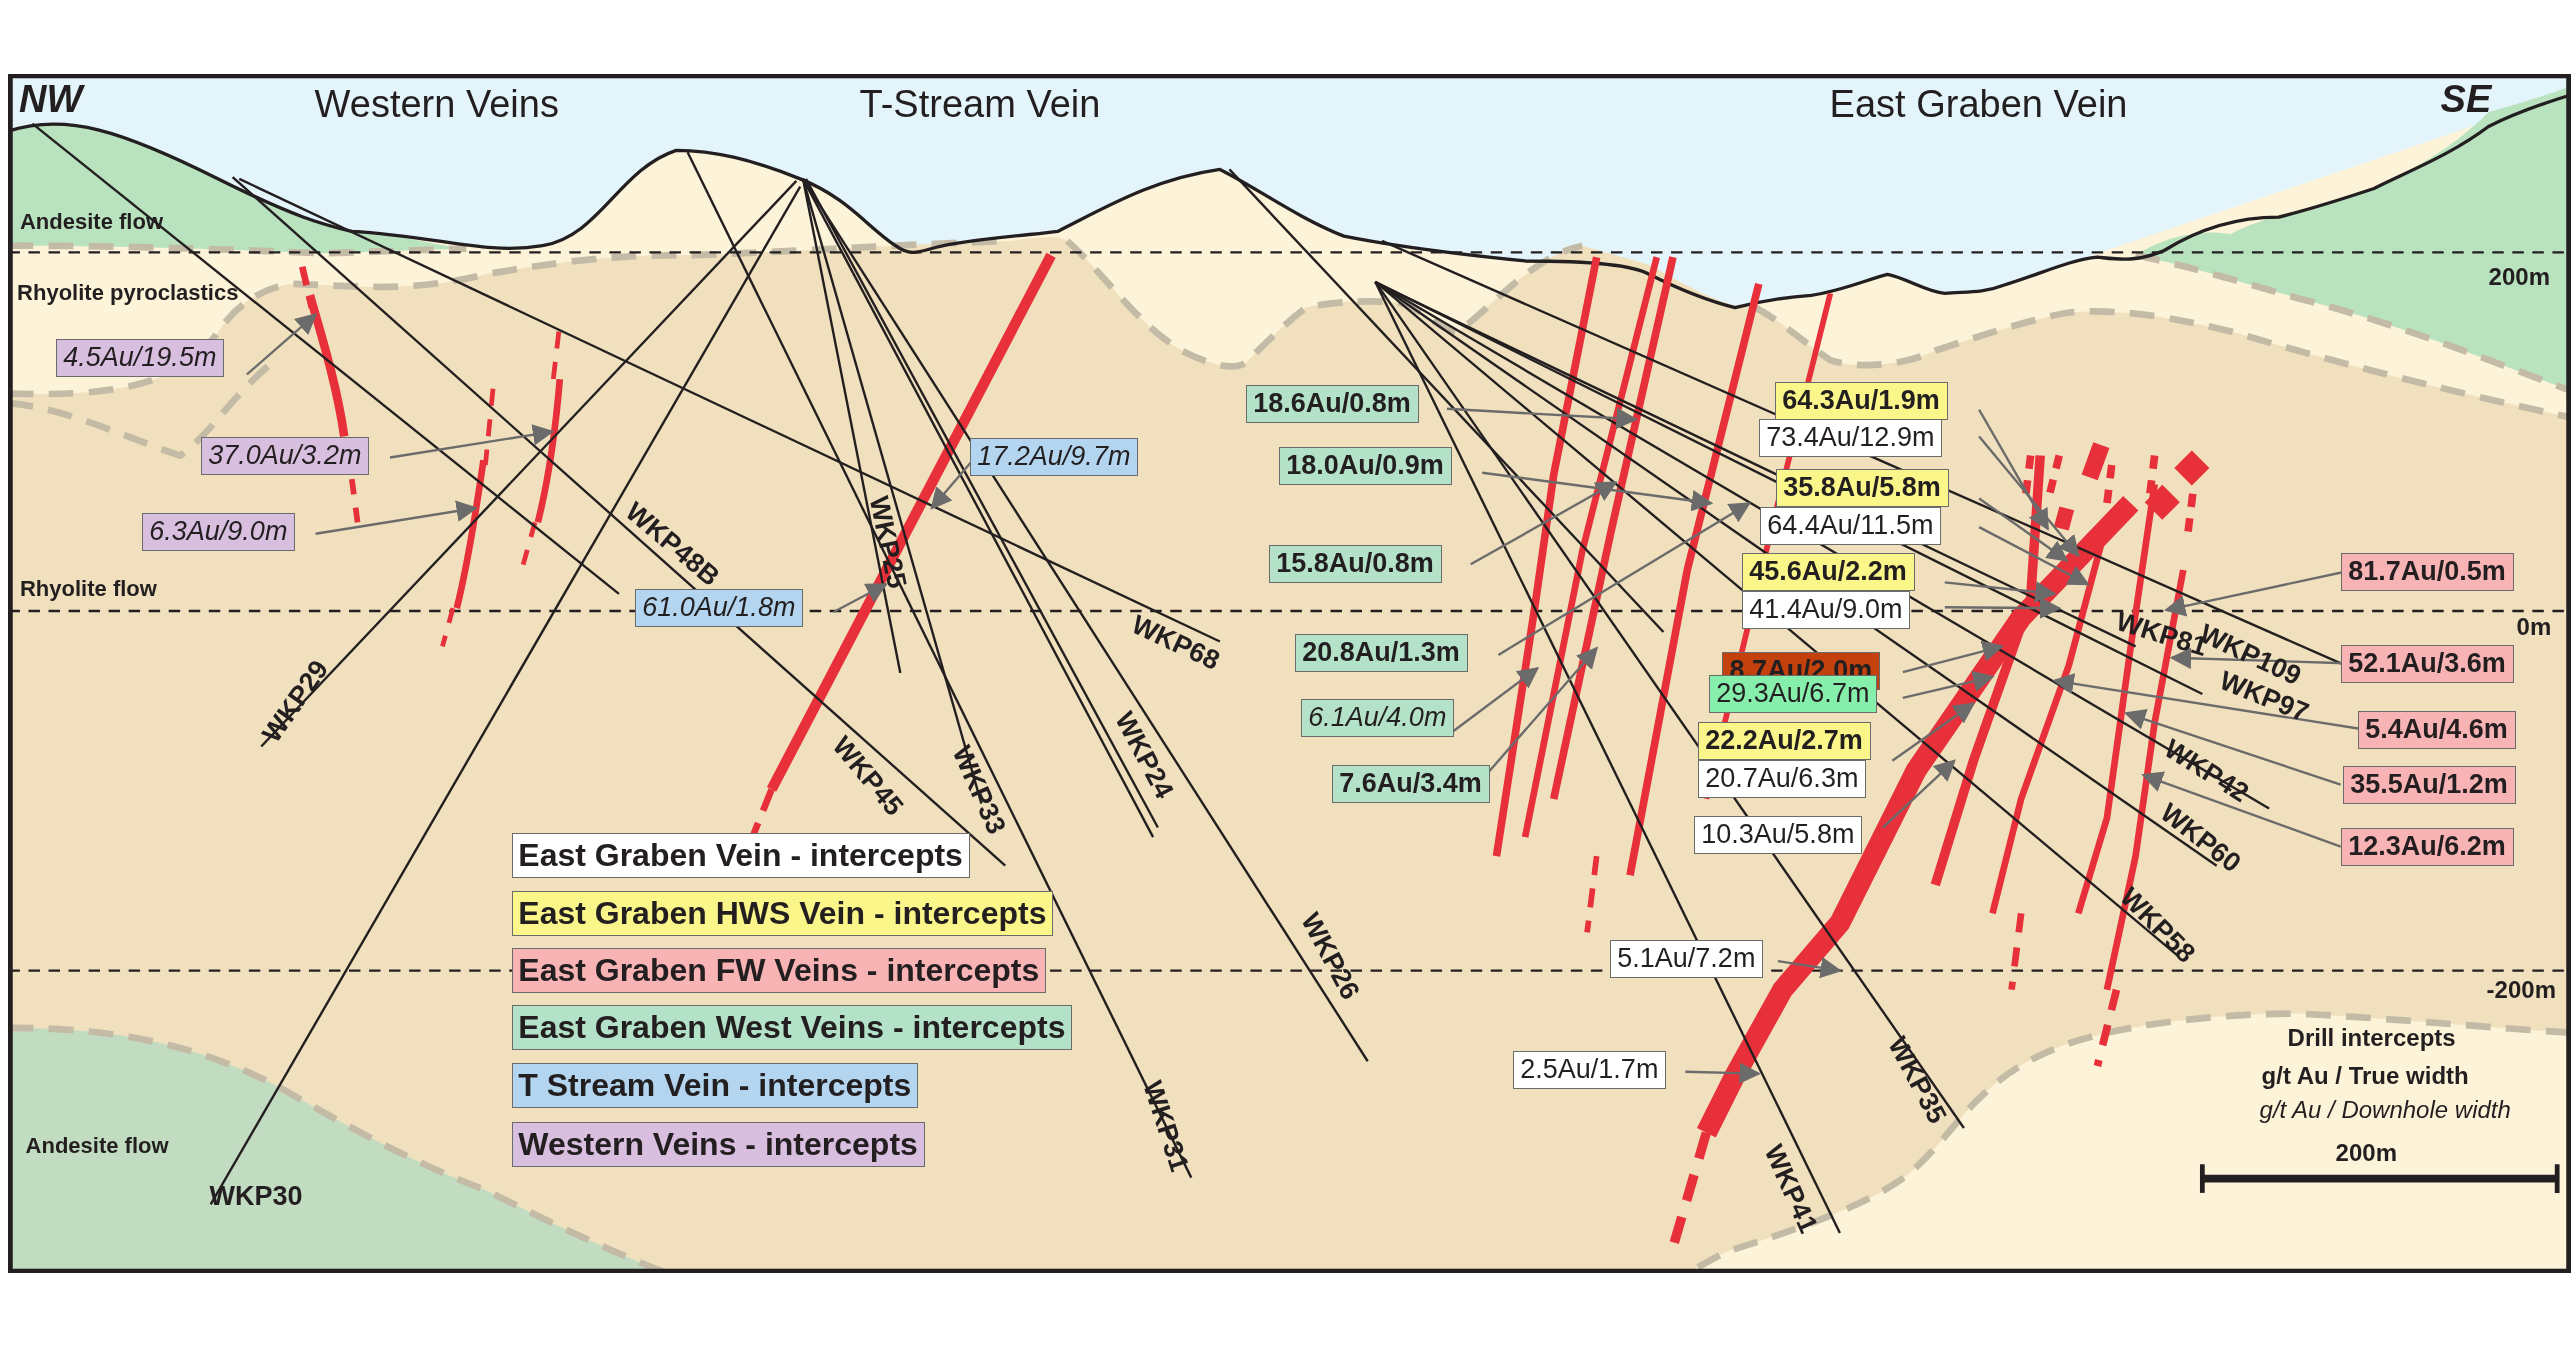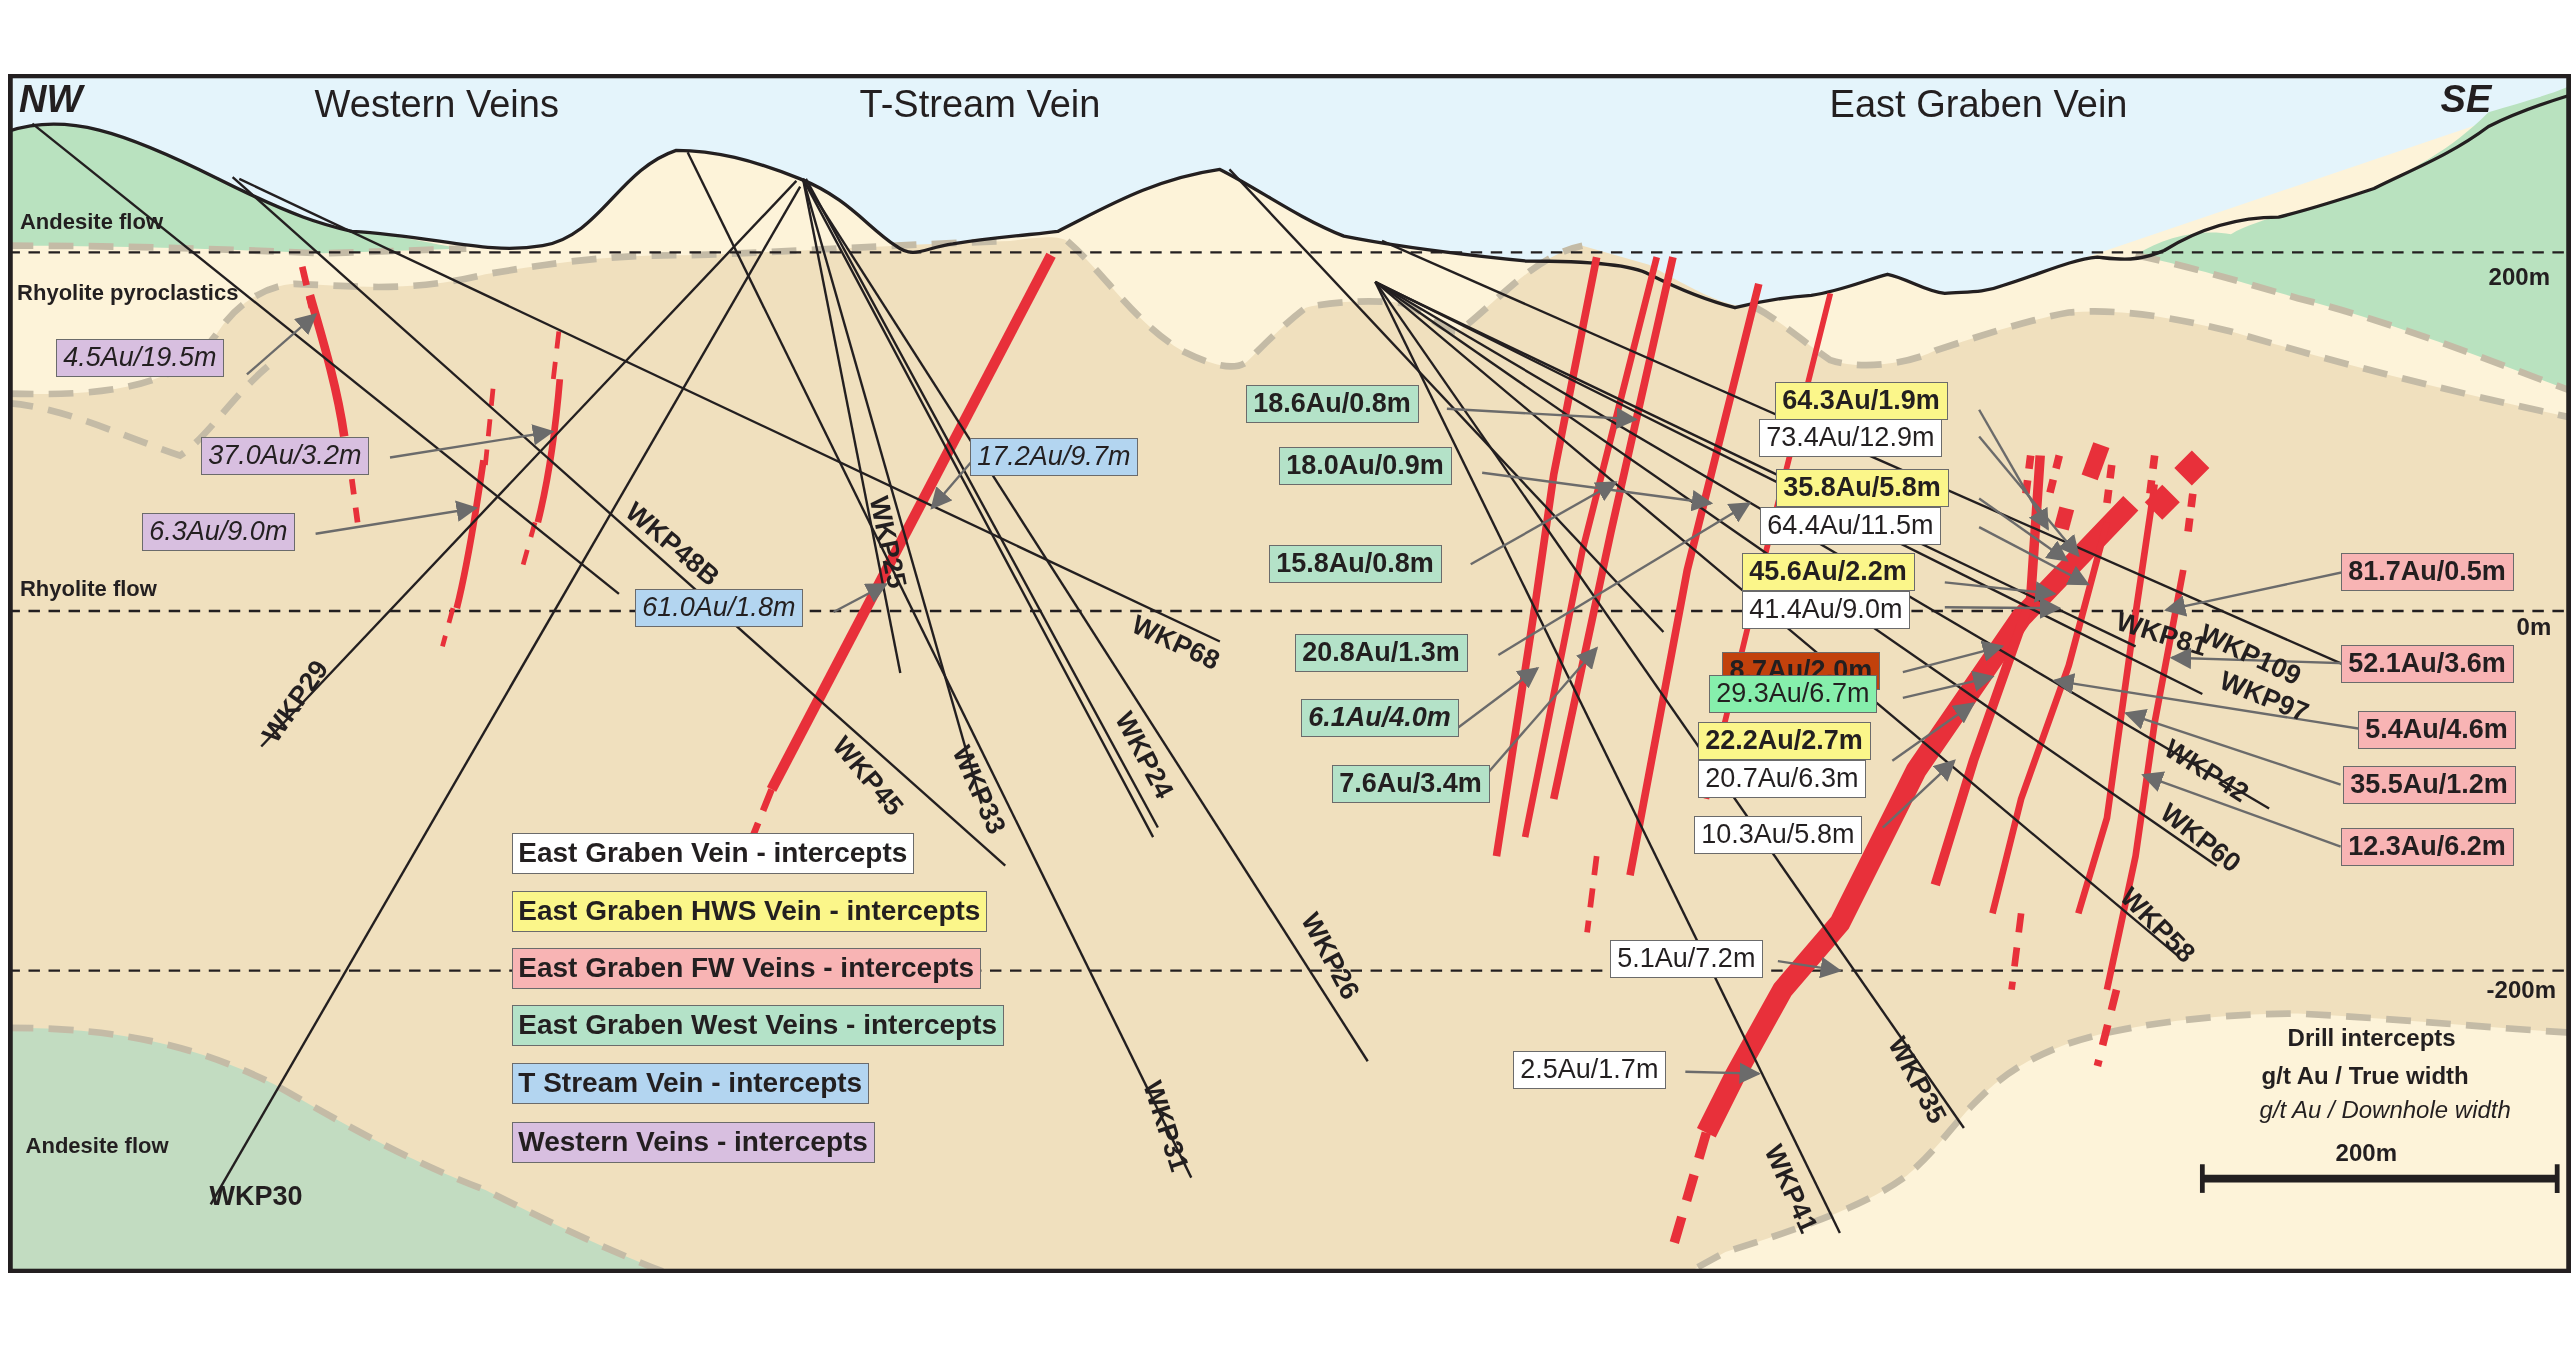--- a/index.html
+++ b/index.html
@@ -10,21 +10,21 @@
   .lbl { position:absolute; white-space:nowrap; line-height:1; }
   .region-title { font-size:38px; color:#231f20; }
   .dir { font-size:38px; font-weight:bold; font-style:italic; }
   .litho { font-size:22px; font-weight:bold; }
   .elev { font-size:24px; font-weight:bold; }
   .hole { font-size:27px; font-weight:bold; transform-origin:0 0; }
   .box { position:absolute; white-space:nowrap; line-height:1; font-size:27px;
          border:1.9px solid #6b6b6b; padding:3.8px 6.7px 4.8px 6.7px; color:#231f20; }
   .box.bold { font-weight:bold; }
   .box.ital { font-style:italic; }
-  .legend-item { position:absolute; white-space:nowrap; font-size:28px; font-weight:bold;
+  .legend-item { position:absolute; white-space:nowrap; font-size:32px; font-weight:bold;
          border:1.9px solid #6b6b6b; padding:4.8px 5.7px 6.7px 5.7px; line-height:1; color:#231f20; }
   .scale-note { font-size:24px; font-weight:bold; text-align:center; }
   .caption { font-size:14px; font-style:italic; text-align:right; line-height:1.45; }
 </style>
 </head>
 <body>
 
 <div id="frame">
   <svg width="2563" height="1199" viewBox="0 0 2686 1257">
     <defs>
@@ -213,21 +213,21 @@
   <div class="box ital" style="left:193px;top:363px;background:#d8bfe0;">37.0Au/3.2m</div>
   <div class="box ital" style="left:134px;top:439px;background:#d8bfe0;">6.3Au/9.0m</div>
 
   <div class="box ital" style="left:962px;top:364px;background:#b3d5f0;">17.2Au/9.7m</div>
   <div class="box ital" style="left:627px;top:515px;background:#b3d5f0;">61.0Au/1.8m</div>
 
   <div class="box bold" style="left:1238px;top:311px;background:#b4e2c8;">18.6Au/0.8m</div>
   <div class="box bold" style="left:1271px;top:373px;background:#b4e2c8;">18.0Au/0.9m</div>
   <div class="box bold" style="left:1261px;top:471px;background:#b4e2c8;">15.8Au/0.8m</div>
   <div class="box bold" style="left:1287px;top:560px;background:#b4e2c8;">20.8Au/1.3m</div>
-  <div class="box ital" style="left:1293px;top:625px;background:#b4e2c8;font-weight:bold;">6.1Au/4.0m</div>
+  <div class="box ital" style="left:1293px;top:625px;background:#b4e2c8;">6.1Au/4.0m</div>
   <div class="box bold" style="left:1324px;top:691px;background:#b4e2c8;">7.6Au/3.4m</div>
 
   <div class="box bold" style="left:1767px;top:308px;background:#fbf68a;">64.3Au/1.9m</div>
   <div class="box" style="left:1751px;top:345px;background:#ffffff;">73.4Au/12.9m</div>
   <div class="box bold" style="left:1768px;top:395px;background:#fbf68a;">35.8Au/5.8m</div>
   <div class="box" style="left:1752px;top:433px;background:#ffffff;">64.4Au/11.5m</div>
   <div class="box bold" style="left:1734px;top:479px;background:#fbf68a;">45.6Au/2.2m</div>
   <div class="box" style="left:1734px;top:517px;background:#ffffff;">41.4Au/9.0m</div>
   <div class="box bold" style="left:1714px;top:578px;background:#c2410c;padding-left:7px;">8.7Au/2.0m</div>
   <div class="box" style="left:1701px;top:601px;background:#86efac;">29.3Au/6.7m</div>

